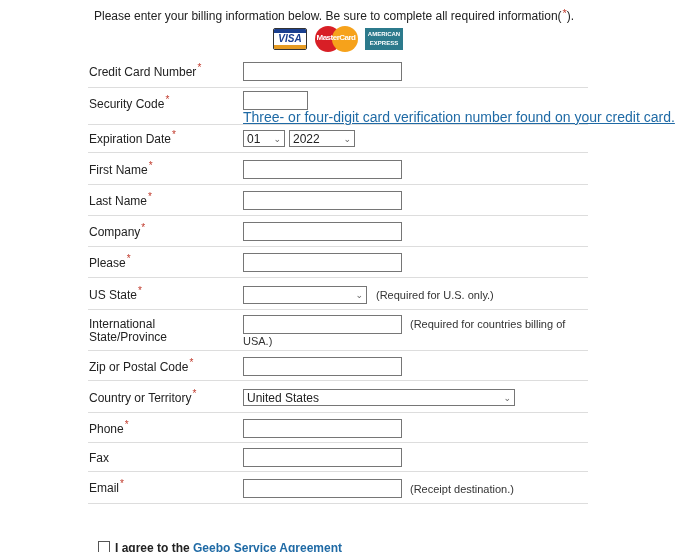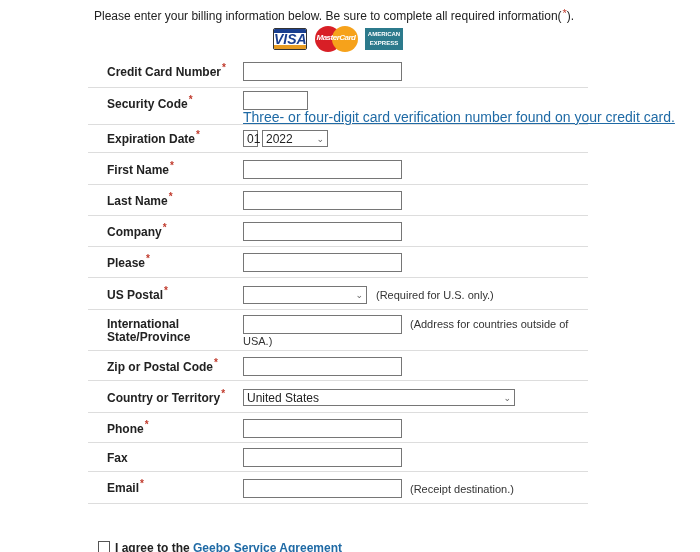--- a/index.html
+++ b/index.html
@@ -4,29 +4,29 @@
 <style>
   html, body { margin:0; padding:0; background:#fff; }
   body { width:700px; height:552px; overflow:hidden; position:relative;
          font-family:"Liberation Sans", sans-serif; font-size:12px; color:#222; }
   .intro { position:absolute; left:94px; top:9px; font-size:12px; color:#222; white-space:nowrap; }
   .req { color:#c0392b; font-size:10px; vertical-align:top; position:relative; top:-3px; margin-left:1px; }
   .cards { position:absolute; left:273px; top:26px; height:26px; display:flex; gap:6px; align-items:center; }
   .visa { width:34px; height:22px; border:1px solid #333; border-radius:2px; background:#fff; position:relative; overflow:hidden; box-sizing:border-box; }
   .visa .top { position:absolute; left:0; right:0; top:0; height:4px; background:#1a3f8f; }
   .visa .bot { position:absolute; left:0; right:0; bottom:0; height:4px; background:#e69b21; }
-  .visa .txt { position:absolute; left:0; right:0; top:4px; text-align:center; font-weight:bold; font-style:italic; font-size:14px; color:#1a3f8f; line-height:12px; }
+  .visa .txt { position:absolute; left:0; right:0; top:4px; text-align:center; font-weight:bold; font-style:italic; font-size:10px; color:#1a3f8f; line-height:12px; }
   .mc { width:46px; height:26px; position:relative; }
   .mc .c1 { position:absolute; left:2px; top:0; width:26px; height:26px; border-radius:50%; background:#d81f26; }
   .mc .c2 { position:absolute; left:19px; top:0; width:26px; height:26px; border-radius:50%; background:#f6a21b; }
-  .mc .txt { position:absolute; left:0; right:0; top:7px; text-align:center; font-size:8px; font-style:italic; font-weight:bold; color:#fff; letter-spacing:-0.5px; }
+  .mc .txt { position:absolute; left:0; right:0; top:7px; text-align:center; font-size:8px; font-weight:bold; color:#fff; letter-spacing:-0.5px; }
   .amex { width:38px; height:22px; background:#2c7a8c; color:#fff; font-size:6px; line-height:9px; text-align:center; font-weight:bold; padding-top:2px; box-sizing:border-box; }
   .form { position:absolute; left:88px; top:57px; width:500px; }
   .row { position:relative; border-bottom:1px solid #ddd; box-sizing:border-box; }
-  .label { position:absolute; left:19px; font-weight:bold; font-size:12px; color:#222; }
+  .label { position:absolute; left:1px; font-weight:normal; font-size:12px; color:#222; }
   .field { position:absolute; left:155px; }
   .tinput { width:159px; height:19px; border:1px solid #767676; box-sizing:border-box; background:#fff; display:block; }
   .sel { border:1px solid #767676; height:17px; box-sizing:border-box; background:#fff; font-size:12px; padding:0 3px; display:flex; align-items:center; justify-content:space-between; }
   .chev { font-size:9px; color:#666; margin-left:4px; }
   .note { position:absolute; font-size:11px; color:#333; white-space:nowrap; }
   .link { color:#1f6aa5; text-decoration:underline; font-size:14px; white-space:nowrap; }
   .agree { position:absolute; left:98px; top:541px; display:flex; align-items:flex-start; font-size:12px; font-weight:bold; }
   .cbox { width:12px; height:12px; border:1px solid #555; background:#fff; margin-right:5px; box-sizing:border-box; }
   .agree .a { color:#1f6aa5; font-weight:bold; }
 </style>
@@ -61,21 +61,21 @@
 
   <div class="row" style="height:37px">
     <span class="label" style="top:9px"><span>Security Code</span><span class="req">*</span></span>
     <input class="tinput field" style="top: 3px; width: 65px;" type="text">
     <a class="link field" style="top:21px" href="#">Three- or four-digit card verification number found on your credit card.</a>
   </div>
 
   <div class="row" style="height:28px">
     <span class="label" style="top:7px"><span>Expiration Date</span><span class="req">*</span></span>
     <div class="field" style="top:5px;display:flex;gap:4px">
-      <div class="sel" style="width:15px">
+      <div class="sel" style="width:42px">
           <span>01</span>
           <span class="chev">⌄</span>
         </div>
       <div class="sel" style="width:66px">
           <span>2022</span>
           <span class="chev">⌄</span>
         </div>
     </div>
   </div>
 
@@ -94,32 +94,32 @@
     <input class="tinput field" style="top: 6px;" type="text">
   </div>
 
   <div class="row" style="height:31px">
     <span class="label" style="top:9px"><span>Please</span><span class="req">*</span></span>
     <input class="tinput field" style="top: 6px;" type="text">
   </div>
 
 
   <div class="row" style="height:32px">
-    <span class="label" style="top:10px"><span>US Postal</span><span class="req">*</span></span>
+    <span class="label" style="top:10px"><span>US State</span><span class="req">*</span></span>
     <div class="sel field" style="top:8px;width:124px;height:18px">
         <span></span>
         <span class="chev">⌄</span>
       </div>
     <span class="note" style="left:288px;top:11px">(Required for U.S. only.)</span>
   </div>
 
   <div class="row" style="height:41px">
     <span class="label" style="top:8px;line-height:13px"><span>International</span><br><span>State/Province</span></span>
     <input class="tinput field" style="top: 5px;" type="text">
-    <span class="note" style="left:322px;top:8px">(Address for countries outside of</span>
+    <span class="note" style="left:322px;top:8px">(Required for countries billing of</span>
     <span class="note" style="left:155px;top:25px">USA.)</span>
   </div>
 
   <div class="row" style="height:30px">
     <span class="label" style="top:9px"><span>Zip or Postal Code</span><span class="req">*</span></span>
     <input class="tinput field" style="top: 6px;" type="text">
   </div>
 
   <div class="row" style="height:32px">
     <span class="label" style="top:10px"><span>Country or Territory</span><span class="req">*</span></span>

